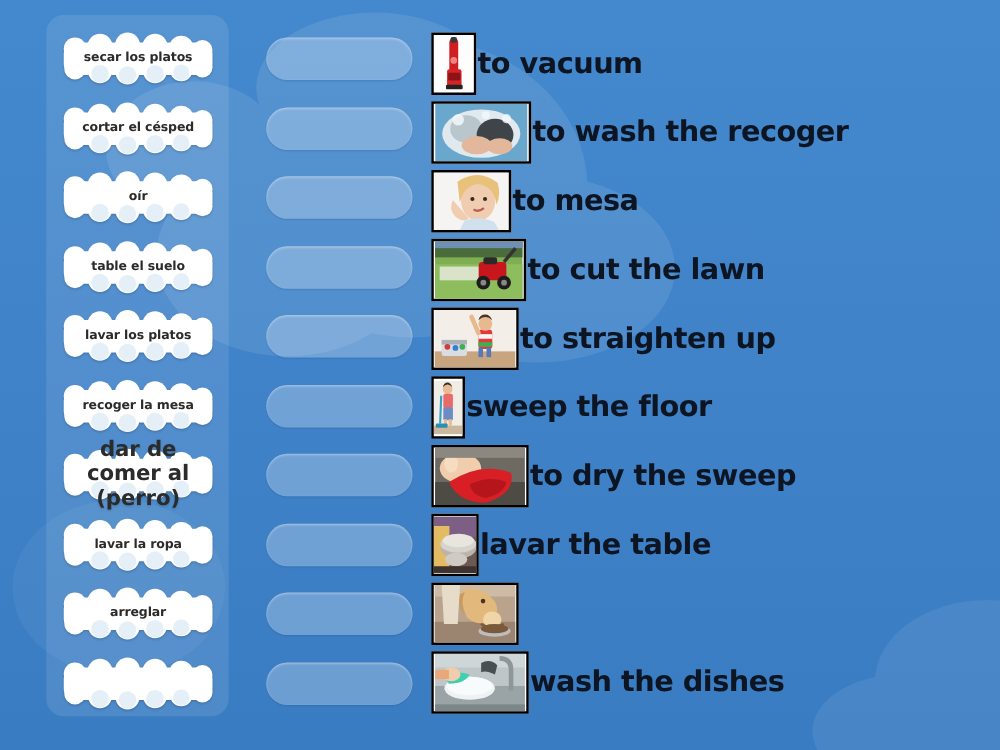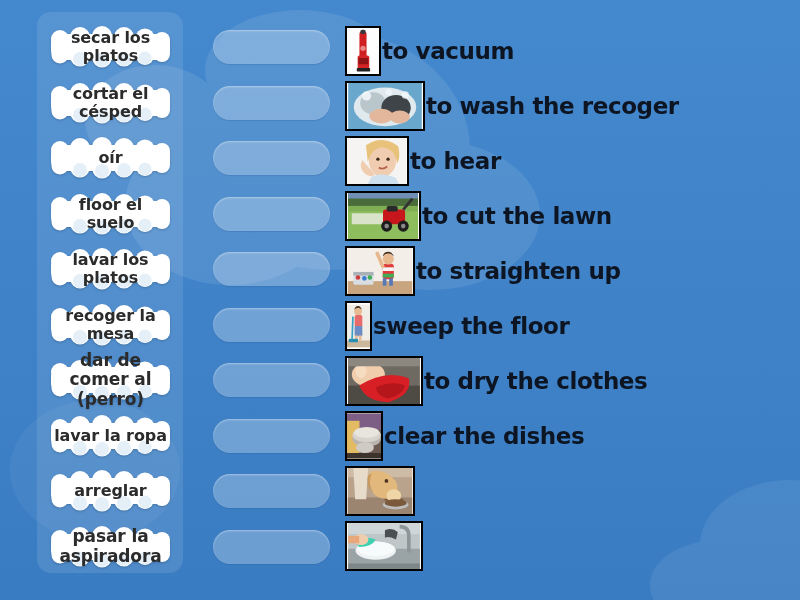--- a/index.html
+++ b/index.html
@@ -57,21 +57,21 @@
 
   .cloud-card {
     position: relative;
     width: 133px;
     height: 34px;
     display: flex;
     align-items: center;
     justify-content: center;
     text-align: center;
     color: #2b2b2b;
-    font-size: 16px;
+    font-size: 10px;
     font-weight: bold;
     line-height: 1.12;
     letter-spacing: -0.1px;
     padding: 0 9px;
     filter: drop-shadow(0 1px 1px rgba(0,0,0,0.18));
   }
   .cloud-card .cloud-svg {
     position: absolute;
     left: 0; top: -5px;
     width: 133px;
@@ -268,21 +268,21 @@
           <circle cx="101" cy="31" r="9"></circle>
             <circle cx="118" cy="29" r="8"></circle>
         </g>
         <g fill="#cfe2f4" opacity="0.55">
           <circle cx="36" cy="34" r="7"></circle>
             <circle cx="58" cy="35" r="7"></circle>
           <circle cx="80" cy="34" r="7"></circle>
             <circle cx="101" cy="33" r="6.5"></circle>
         </g>
       </svg>
-      <span class="cc-label">floor el suelo</span>
+      <span class="cc-label">table el suelo</span>
     </div>
 
     <div class="cloud-card">
       <svg class="cloud-svg" viewBox="0 0 133 44">
         <g fill="#ffffff">
           <rect x="7" y="9" width="119" height="26" rx="9"></rect>
           <circle cx="16" cy="14" r="9"></circle>
             <circle cx="36" cy="12" r="10"></circle>
           <circle cx="58" cy="11" r="10"></circle>
             <circle cx="80" cy="12" r="10"></circle>
@@ -430,21 +430,20 @@
           <circle cx="101" cy="31" r="9"></circle>
             <circle cx="118" cy="29" r="8"></circle>
         </g>
         <g fill="#cfe2f4" opacity="0.55">
           <circle cx="36" cy="34" r="7"></circle>
             <circle cx="58" cy="35" r="7"></circle>
           <circle cx="80" cy="34" r="7"></circle>
             <circle cx="101" cy="33" r="6.5"></circle>
         </g>
       </svg>
-      <span class="cc-label">pasar la aspiradora</span>
     </div>
 
   </div>
 
   <div id="mid-col">
     <div class="drop-slot"></div>
     <div class="drop-slot"></div>
     <div class="drop-slot"></div>
     <div class="drop-slot"></div>
     <div class="drop-slot"></div>
@@ -495,21 +494,21 @@
           <rect width="64" height="50" fill="#f6f4f2"></rect>
           <ellipse cx="38" cy="24" rx="15" ry="18" fill="#f0cdb0"></ellipse>
           <path d="M20 8 Q38 -4 55 9 Q58 20 54 28 Q52 12 38 10 Q26 11 22 26 Z" fill="#e8c27a"></path>
           <circle cx="33" cy="23" r="1.8" fill="#3b2a1d"></circle>
           <circle cx="44" cy="23" r="1.8" fill="#3b2a1d"></circle>
           <path d="M34 32 Q38 35 43 31" stroke="#b5604f" stroke-width="2" fill="none"></path>
           <path d="M16 24 q-4 8 2 14 q6 6 12 2" fill="#f0cdb0"></path>
           <path d="M26 42 Q38 37 52 43 L56 50 L22 50 Z" fill="#cfe0ee"></path>
         </svg>
       </div>
-      <span class="answer-label">to hear</span>
+      <span class="answer-label">to mesa</span>
     </div>
 
     <div class="answer-row">
       <div class="thumb" style="width:76px">
         <svg viewBox="0 0 76 50">
           <rect width="76" height="50" fill="#7fae53"></rect>
           <rect y="0" width="76" height="14" fill="#4a6b3a"></rect>
           <rect y="0" width="76" height="6" fill="#6f8fb5"></rect>
           <rect y="20" width="76" height="30" fill="#8dbd5c"></rect>
           <rect x="4" y="22" width="34" height="12" fill="#d8e3c9"></rect>
@@ -571,37 +570,37 @@
         <svg viewBox="0 0 78 50">
           <rect width="78" height="50" fill="#6e6a62"></rect>
           <rect y="30" width="78" height="20" fill="#4e4a44"></rect>
           <ellipse cx="22" cy="18" rx="18" ry="13" fill="#f0cdad"></ellipse>
           <path d="M12 30 Q40 12 66 22 Q70 40 44 48 Q20 48 12 30 Z" fill="#d91f26"></path>
           <path d="M30 32 Q48 24 62 30 Q60 40 44 44 Q32 42 30 32 Z" fill="#b4161c"></path>
           <ellipse cx="14" cy="14" rx="6" ry="8" fill="#f6dcc0"></ellipse>
           <rect x="0" y="0" width="78" height="9" fill="#8d887f"></rect>
         </svg>
       </div>
-      <span class="answer-label">to dry the clothes</span>
+      <span class="answer-label">to dry the sweep</span>
     </div>
 
     <div class="answer-row">
       <div class="thumb" style="width:38px">
         <svg viewBox="0 0 38 50">
           <rect width="38" height="50" fill="#6b5a52"></rect>
           <rect x="0" y="0" width="38" height="18" fill="#7d5f86"></rect>
           <rect x="0" y="8" width="14" height="42" fill="#e2bb62"></rect>
           <ellipse cx="22" cy="28" rx="16" ry="9" fill="#b9b4ae"></ellipse>
           <ellipse cx="22" cy="24" rx="16" ry="8" fill="#d6d2cc"></ellipse>
           <ellipse cx="22" cy="21" rx="14" ry="6" fill="#e8e4de"></ellipse>
           <ellipse cx="20" cy="38" rx="10" ry="6" fill="#cfcac4"></ellipse>
           <rect x="0" y="44" width="38" height="6" fill="#3c332e"></rect>
         </svg>
       </div>
-      <span class="answer-label">clear the dishes</span>
+      <span class="answer-label">lavar the table</span>
     </div>
 
     <div class="answer-row">
       <div class="thumb" style="width:70px">
         <svg viewBox="0 0 70 50">
           <rect width="70" height="50" fill="#b9a38c"></rect>
           <rect y="32" width="70" height="18" fill="#9b8470"></rect>
           <rect x="0" y="0" width="70" height="10" fill="#cdbba6"></rect>
           <path d="M6 0 L22 0 L20 34 L8 34 Z" fill="#e6dcc9"></path>
           <path d="M24 4 Q40 0 52 14 Q58 24 48 32 Q36 36 28 28 Q22 16 24 4 Z" fill="#e2b87c"></path>
@@ -624,16 +623,17 @@
           <path d="M56 4 q10 0 10 10 l0 18" stroke="#8d9699" stroke-width="4" fill="none"></path>
           <ellipse cx="30" cy="30" rx="22" ry="10" fill="#eef2f3"></ellipse>
           <ellipse cx="30" cy="28" rx="20" ry="8" fill="#f8fbfb"></ellipse>
           <path d="M8 20 Q18 14 30 18 Q26 26 12 26 Z" fill="#3fd0b0"></path>
           <ellipse cx="14" cy="18" rx="8" ry="6" fill="#f0cdad"></ellipse>
           <rect x="0" y="14" width="12" height="8" fill="#e8a87a"></rect>
           <path d="M40 8 q8 -4 14 2 l-2 8 q-8 -4 -12 -2z" fill="#4a4f52"></path>
           <rect x="0" y="44" width="78" height="6" fill="#7d8689"></rect>
         </svg>
       </div>
+      <span class="answer-label">wash the dishes</span>
     </div>
 
   </div>
 </div>
 
 </body></html>

